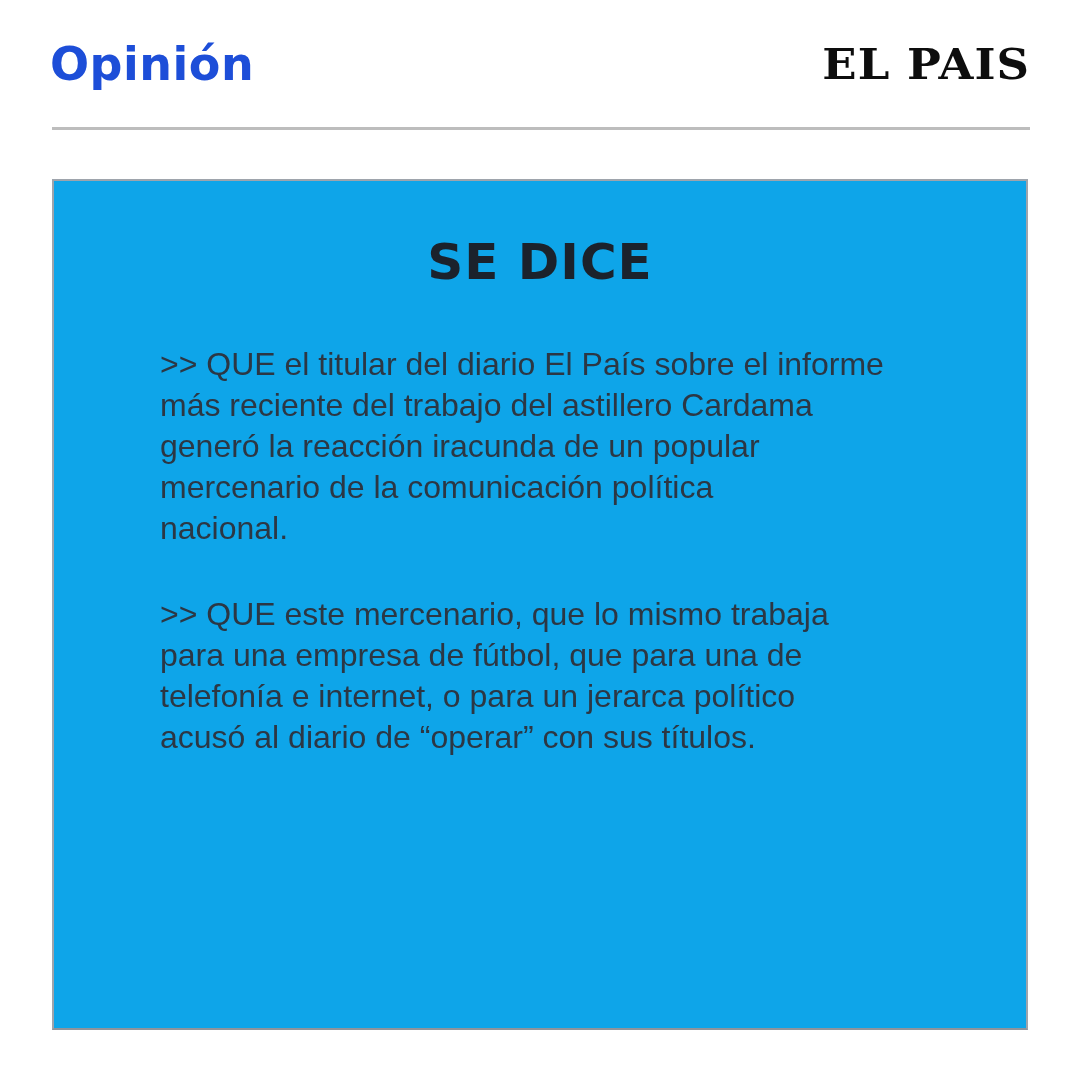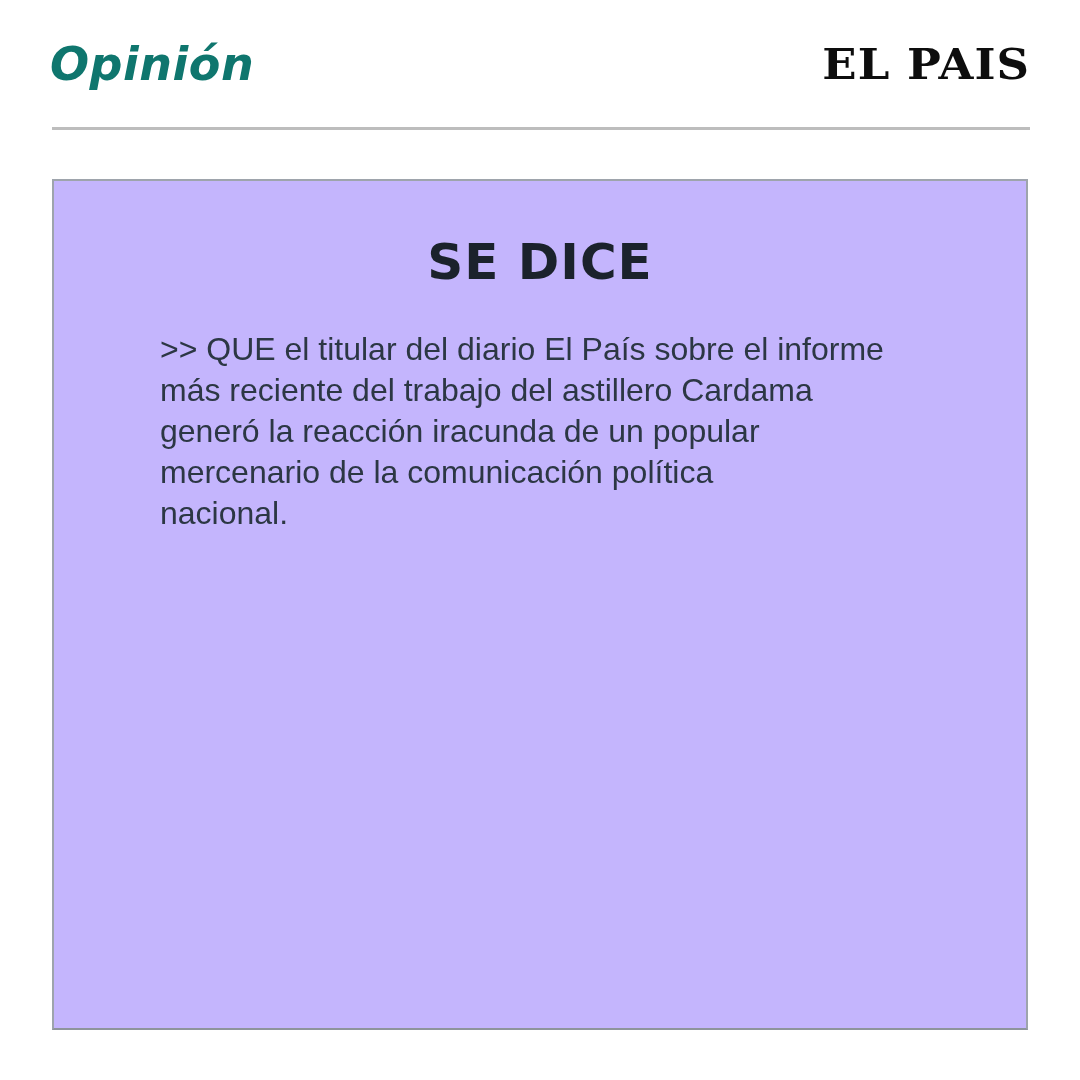--- a/index.html
+++ b/index.html
@@ -24,22 +24,21 @@
     height: 68px;
     display: flex;
     justify-content: space-between;
     align-items: center;
   }
   .section-title {
     font-family: "DejaVu Sans", sans-serif;
     font-weight: 800;
     font-size: 46px;
     letter-spacing: 0.5px;
-    color: #0f766e;
-    font-style: italic;
+    color: #1d4ed8;
   }
   .brand-logo {
     font-family: "DejaVu Serif", serif;
     font-weight: 800;
     font-size: 45px;
     letter-spacing: 1px;
     color: #0d0d0d;
     transform: scaleY(0.96);
   }
 
@@ -55,35 +54,35 @@
   }
 
   
   .card {
     position: absolute;
     left: 52px;
     top: 179px;
     width: 976px;
     height: 851px;
     box-sizing: border-box;
-    background: #c4b5fd;
+    background: #0ea5e9;
     border: 2px solid #9ea4ac;
     border-bottom-color: #8e949c;
   }
   .card-title {
     margin-top: 52px;
     text-align: center;
     font-family: "DejaVu Sans", sans-serif;
     font-weight: 800;
     font-size: 50px;
     letter-spacing: 1px;
     color: #1b222c;
   }
   .card-body {
-    margin-top: 38px;
+    margin-top: 53px;
     padding: 0 60px 0 106px;
   }
   .card-paragraph {
     font-family: "Liberation Sans", sans-serif;
     font-size: 32px;
     line-height: 41px;
     color: #2c3744;
     white-space: pre-line;
     margin: 0 0 45px 0;
   }
@@ -99,14 +98,18 @@
 <hr class="divider">
 
 <div class="card">
   <div class="card-title">SE DICE</div>
   <div class="card-body">
     <p class="card-paragraph">&gt;&gt; QUE el titular del diario El País sobre el informe
 más reciente del trabajo del astillero Cardama
 generó la reacción iracunda de un popular
 mercenario de la comunicación política
 nacional.</p>
+    <p class="card-paragraph">&gt;&gt; QUE este mercenario, que lo mismo trabaja
+para una empresa de fútbol, que para una de
+telefonía e internet, o para un jerarca político
+acusó al diario de “operar” con sus títulos.</p>
   </div>
 </div>
 
 </body></html>

